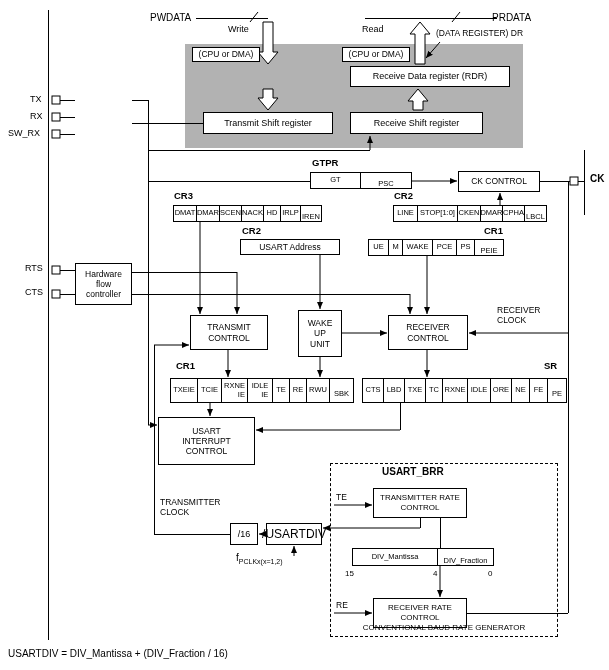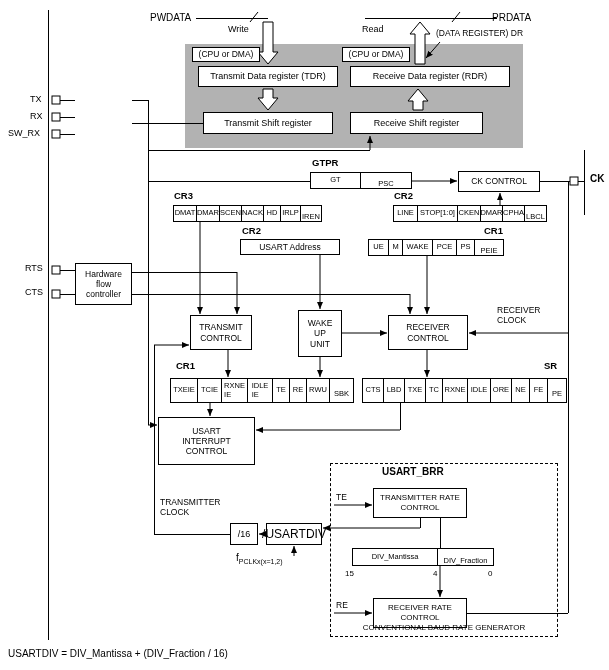--- a/index.html
+++ b/index.html
@@ -7,21 +7,21 @@
   .canvas { position:relative; width:609px; height:670px; background:#fff; overflow:hidden; }
   .gray { position:absolute; background:#b2b2b2; z-index:0; }
   svg.wires { position:absolute; left:0; top:0; z-index:1; }
   .dashedbox { position:absolute; border:1px dashed #000; background:transparent; z-index:1; }
   .box { position:absolute; border:1px solid #000; background:#fff; display:flex; align-items:center;
          justify-content:center; text-align:center; z-index:2; font-size:9px; line-height:1.2; }
   .lbl { position:absolute; z-index:2; font-size:9px; white-space:nowrap; line-height:1.15; }
   .pre { white-space:pre-line; }
   .bold { font-weight:bold; }
   .reg { position:absolute; display:flex; border:1px solid #000; background:#fff; z-index:2; }
-  .cell { display:flex; align-items:center; justify-content:center; text-align:left;
+  .cell { display:flex; align-items:center; justify-content:center; text-align:right;
           font-size:7.5px; border-right:1px solid #000; white-space:pre-line; line-height:1.1; }
   .cell:last-child { border-right:none;margin-top:8px; }
   .fp { position:absolute; z-index:2; font-size:10px; }
   .fp sub { font-size:7px; }
 </style>
 </head>
 <body>
 
 <div class="canvas">
 
@@ -94,21 +94,20 @@
   </svg>
 
   <div class="lbl" style="left:150px;top:12px;font-size:10px">PWDATA</div>
   <div class="lbl" style="left:492px;top:12px;font-size:10px">PRDATA</div>
   <div class="lbl" style="left:228px;top:24px">Write</div>
   <div class="lbl" style="left:362px;top:24px">Read</div>
   <div class="lbl" style="left:436px;top:29px;font-size:8.5px">(DATA REGISTER) DR</div>
 
   <div class="box" style="left:192px;top:47px;width:68px;height:15px;font-size:8.5px">(CPU or DMA)</div>
   <div class="box" style="left:342px;top:47px;width:68px;height:15px;font-size:8.5px">(CPU or DMA)</div>
-  <div class="box" style="left:198px;top:66px;width:140px;height:21px">Transmit Data register (TDR)</div>
   <div class="box" style="left:350px;top:66px;width:160px;height:21px">Receive Data register (RDR)</div>
   <div class="box" style="left:203px;top:112px;width:130px;height:22px">Transmit Shift register</div>
   <div class="box" style="left:350px;top:112px;width:133px;height:22px">Receive Shift register</div>
 
   <div class="lbl" style="left:30px;top:94px">TX</div>
   <div class="lbl" style="left:30px;top:111px">RX</div>
   <div class="lbl" style="left:8px;top:128px">SW_RX</div>
   <div class="lbl" style="left:25px;top:263px">RTS</div>
   <div class="lbl" style="left:25px;top:287px">CTS</div>
   <div class="lbl bold" style="left:590px;top:173px;font-size:10px">CK</div>
@@ -151,21 +150,21 @@
   <div class="lbl bold" style="left:484px;top:226px;font-size:9.5px">CR1</div>
   <div class="reg" style="left:368px;top:239px;height:17px">
     <div class="cell" style="width:20px">UE</div>
     <div class="cell" style="width:14px">M</div>
     <div class="cell" style="width:30px">WAKE</div>
     <div class="cell" style="width:24px">PCE</div>
     <div class="cell" style="width:18px">PS</div>
     <div class="cell" style="width:28px">PEIE</div>
   </div>
 
-  <div class="box pre" style="left:190px;top:315px;width:62px;height:35px;font-size:8.5px">TRANSMIT
+  <div class="box pre" style="left:190px;top:315px;width:78px;height:35px;font-size:8.5px">TRANSMIT
 CONTROL</div>
   <div class="box pre" style="left:298px;top:310px;width:44px;height:47px;font-size:8.5px">WAKE
 UP
 UNIT</div>
   <div class="box pre" style="left:388px;top:315px;width:80px;height:35px;font-size:8.5px">RECEIVER
 CONTROL</div>
   <div class="lbl pre" style="left:497px;top:306px;font-size:8.5px">RECEIVER
 CLOCK</div>
 
   <div class="lbl bold" style="left:176px;top:361px;font-size:9.5px">CR1</div>

